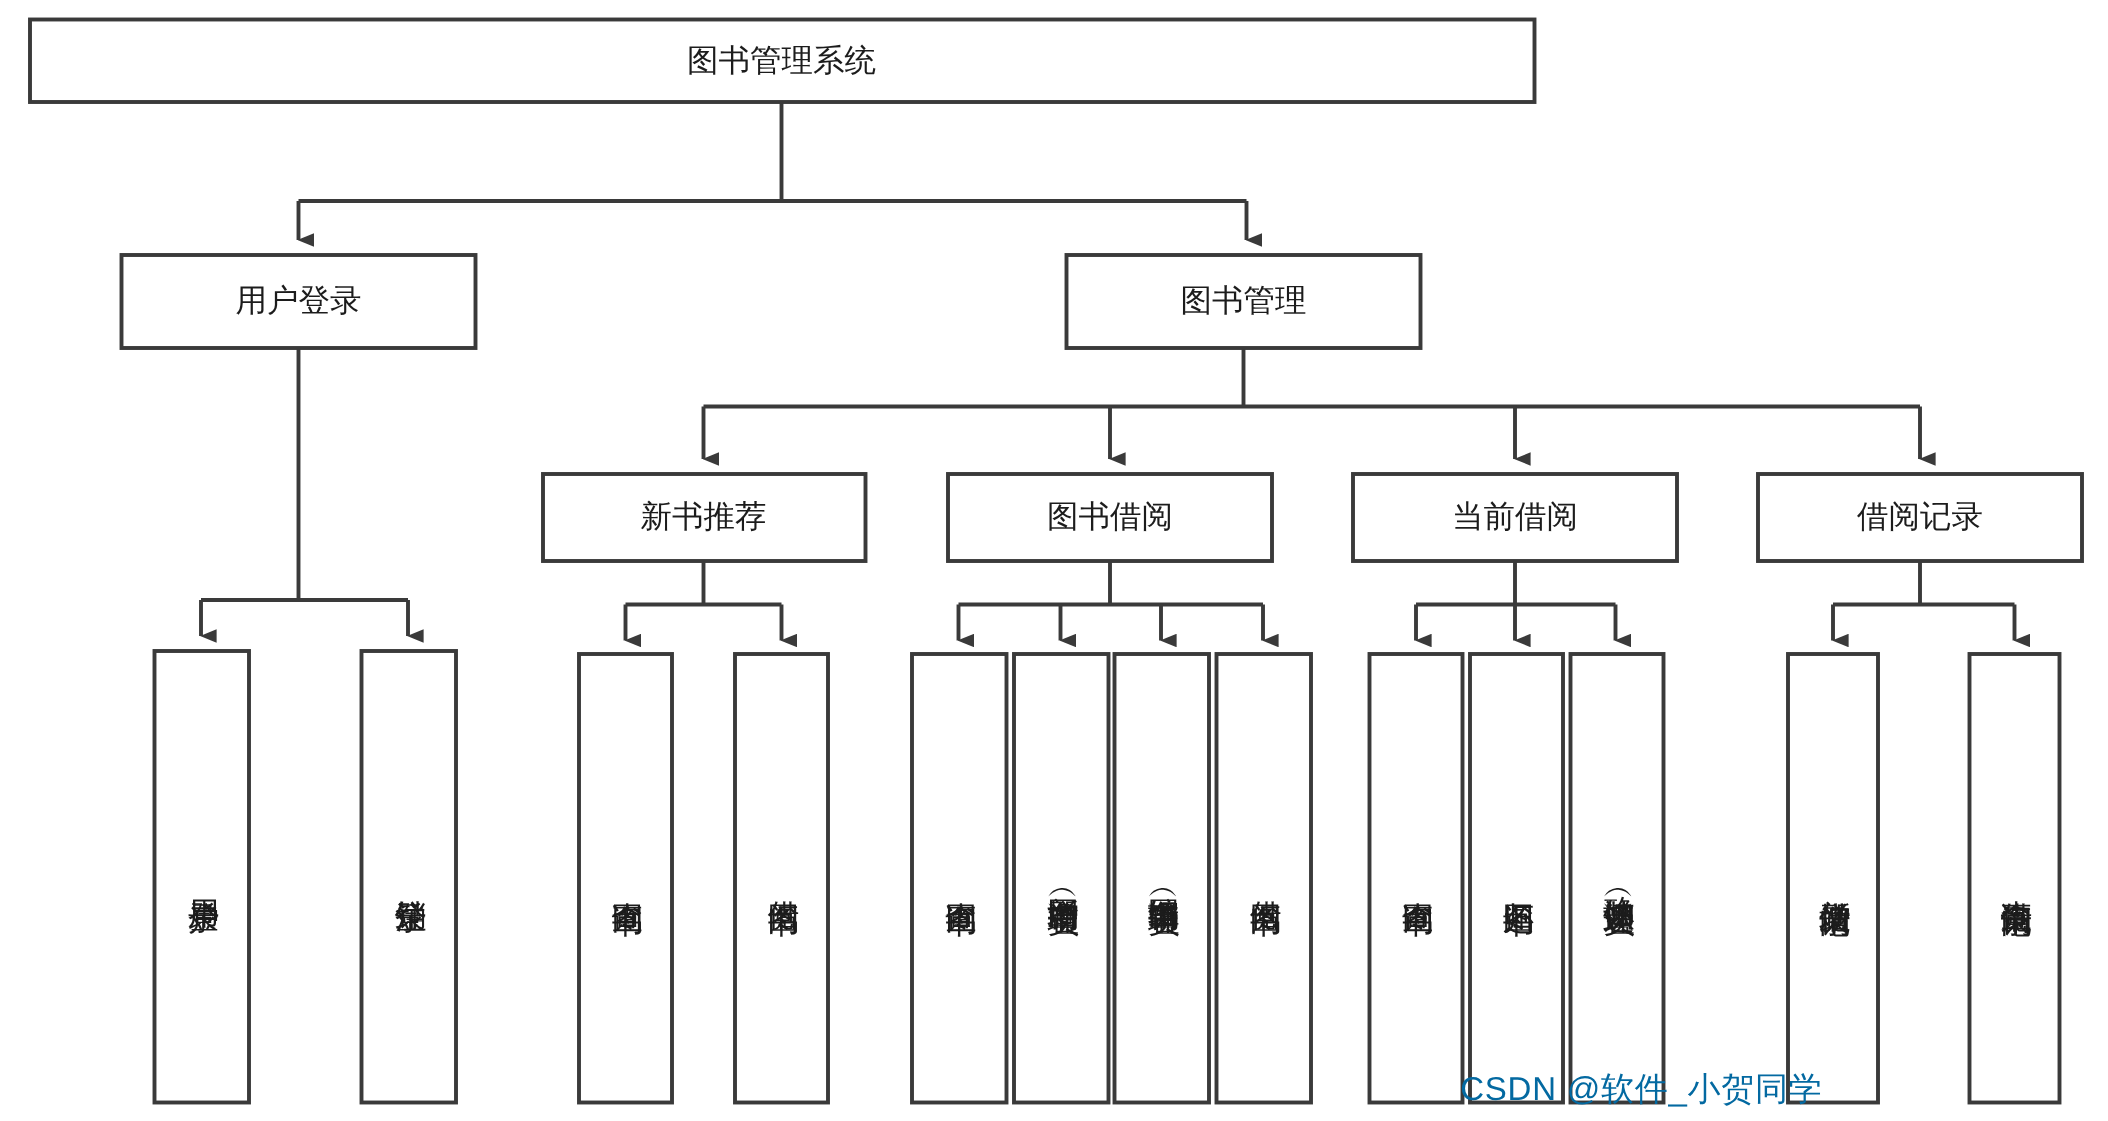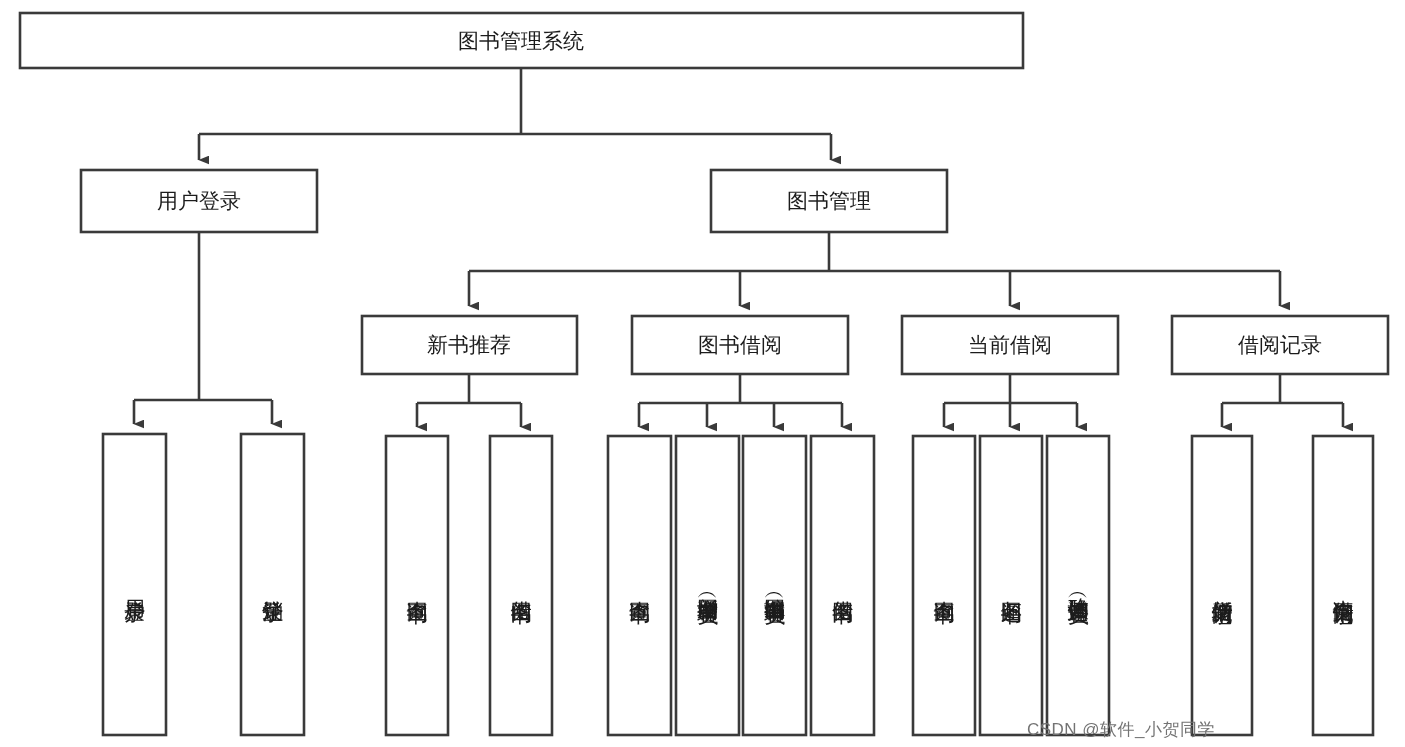--- a/index.html
+++ b/index.html
@@ -56,22 +56,22 @@
     align-items: center;
     justify-content: center;
     white-space: nowrap;
     pointer-events: none;
   }
   #watermark {
     position: absolute;
     right: 10px;
     bottom: 6px;
     font-family: "Liberation Sans", "DejaVu Sans", sans-serif;
-    font-size: 17px;
-    color: #737373;
+    font-size: 22px;
+    color: #0369a1;
     letter-spacing: 0.5px;
     user-select: none;
   }
 </style>
 </head>
 <body>
 
 <div id="diagram-root">
 
   <svg id="flow-svg" viewBox="0 0 1405 747">

